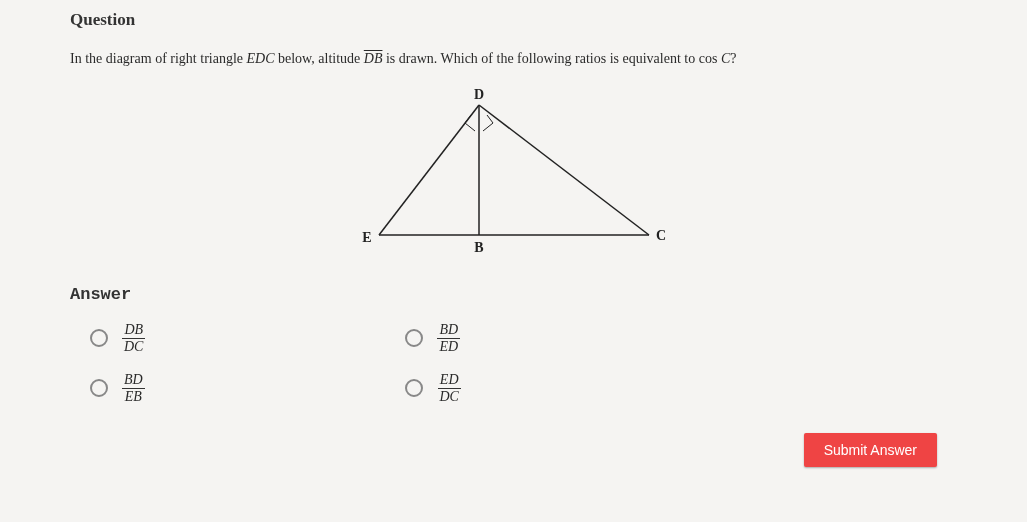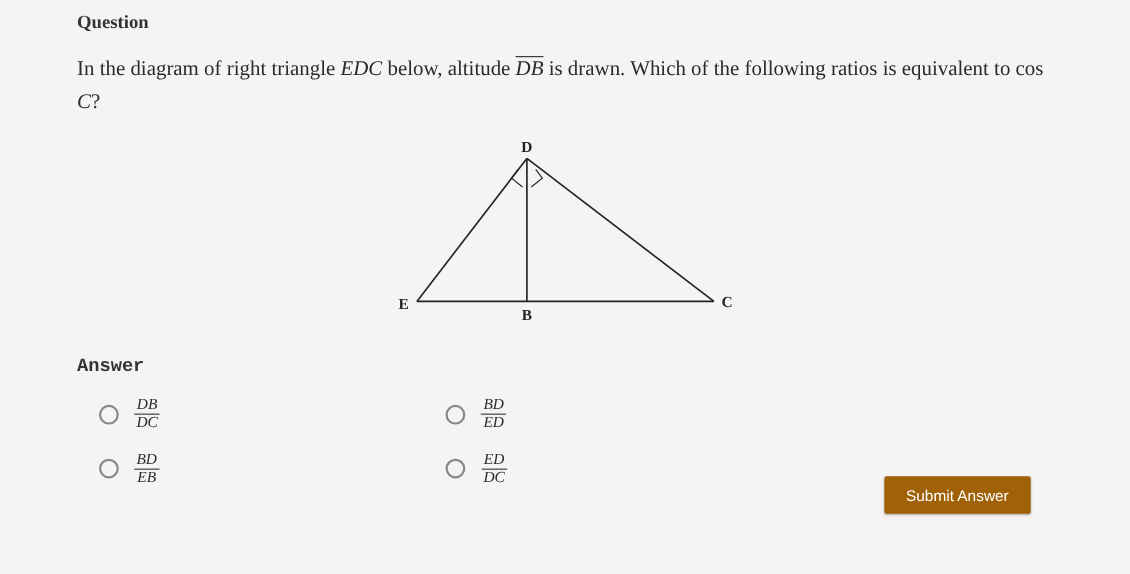--- a/index.html
+++ b/index.html
@@ -31,21 +31,21 @@
       background: #f8f8f6;
       border: 1px solid #aaa;
       padding: 8px 20px;
       font-size: 14px;
       font-family: Arial, sans-serif;
       color: #444;
       cursor: pointer;
       border-radius: 2px;
     }
     .question-text {
-      font-size: 19px;
+      font-size: 14px;
       line-height: 1.6;
       color: #2a2a2a;
       margin-bottom: 15px;
     }
     .ital { font-style: italic; }
     .overline {
       text-decoration: overline;
       font-style: italic;
     }
     .diagram-container {
@@ -95,21 +95,21 @@
       border-bottom: 1px solid #333;
       padding: 0 2px;
     }
     .frac .den {
       padding: 0 2px;
     }
     .submit-btn {
       position: absolute;
       right: 90px;
       bottom: 55px;
-      background: #a16207;
+      background: #ef4444;
       color: #fff;
       border: none;
       padding: 9px 20px;
       font-size: 14px;
       font-family: Arial, sans-serif;
       cursor: pointer;
       border-radius: 2px;
       box-shadow: 0 1px 2px rgba(0,0,0,0.3);
     }
   </style>

